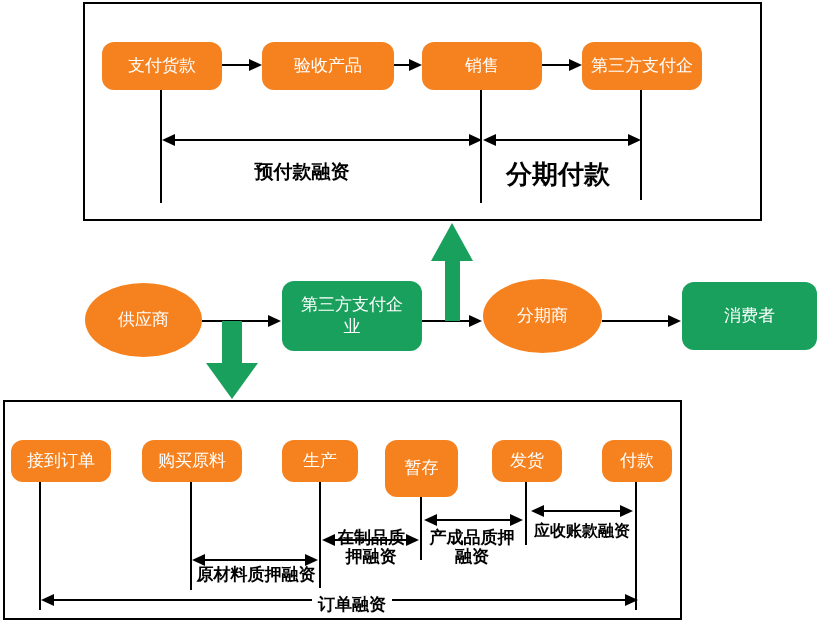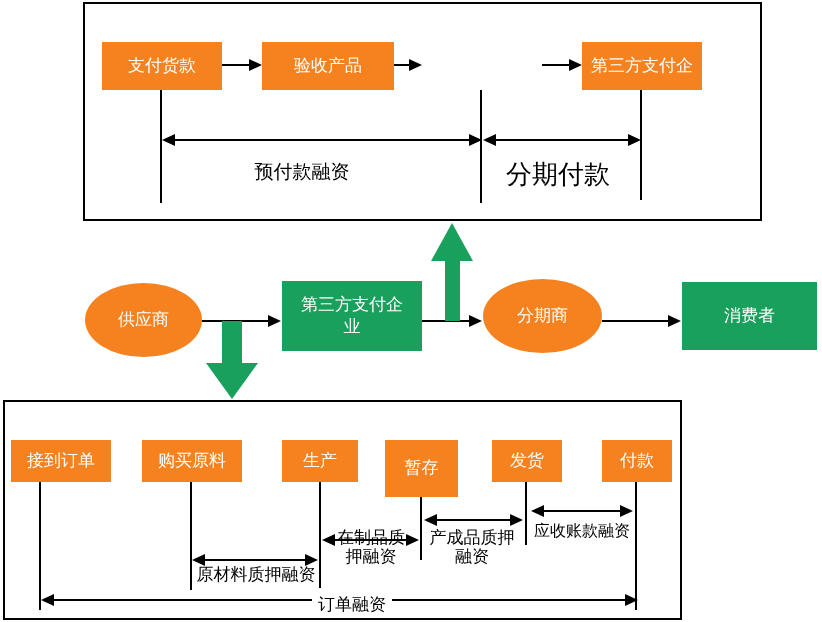--- a/index.html
+++ b/index.html
@@ -12,53 +12,56 @@
   }
   html,body{margin:0;padding:0;background:var(--bg);}
   .canvas{
     position:relative;width:822px;height:622px;background:var(--bg);
     font-family:"Liberation Sans","DejaVu Sans",sans-serif;overflow:hidden;
   }
   .panel{position:absolute;border:2px solid var(--line);box-sizing:border-box;background:transparent;}
   .node{
     position:absolute;display:flex;align-items:center;justify-content:center;
     color:var(--node-text);text-align:center;white-space:pre-line;line-height:1.3;
-    font-size:17px;z-index:3;
+    font-size:17px;z-index:3;border-radius:12px;
   }
   .orange{background:var(--orange);}
   .green{background:var(--green);}
   .ellipse{border-radius:50%;}
   .hline{position:absolute;height:2px;background:var(--line);z-index:1;}
   .vline{position:absolute;width:2px;background:var(--line);z-index:1;}
   .head-r{position:absolute;width:0;height:0;border-left:13px solid var(--line);
           border-top:6px solid transparent;border-bottom:6px solid transparent;z-index:2;}
   .head-l{position:absolute;width:0;height:0;border-right:13px solid var(--line);
           border-top:6px solid transparent;border-bottom:6px solid transparent;z-index:2;}
   .lbl{position:absolute;color:var(--label-text);text-align:center;white-space:pre-line;
-       line-height:1.12;font-size:17px;z-index:4;}
+       line-height:1.12;font-size:17px;z-index:4;font-weight:bold;}
   .garrow-shaft{position:absolute;background:var(--green);z-index:5;}
   .garrow-head-up{position:absolute;width:0;height:0;z-index:5;
        border-left:21px solid transparent;border-right:21px solid transparent;
        border-bottom:38px solid var(--green);}
   .garrow-head-down{position:absolute;width:0;height:0;z-index:5;
        border-left:26px solid transparent;border-right:26px solid transparent;
        border-top:36px solid var(--green);}
 </style>
 </head>
 <body>
 
 <div class="canvas">
 
   <div class="panel" style="left:83px;top:2px;width:679px;height:219px"></div>
 
   <div class="node orange" style="left:102px;top:42px;width:120px;height:48px">
     <span>支付货款</span>
   </div>
   <div class="node orange" style="left:262px;top:42px;width:132px;height:48px">
     <span>验收产品</span>
+  </div>
+  <div class="node orange" style="left:422px;top:42px;width:120px;height:48px">
+    <span>销售</span>
   </div>
   <div class="node orange" style="left:582px;top:42px;width:120px;height:48px">
     <span>第三方支付企</span>
   </div>
 
   <div class="hline" style="left:222px;top:64px;width:28px"></div>
   <div class="head-r" style="left:249px;top:59px"></div>
   <div class="hline" style="left:382px;top:64px;width:28px"></div>
   <div class="head-r" style="left:409px;top:59px"></div>
   <div class="hline" style="left:542px;top:64px;width:28px"></div>

